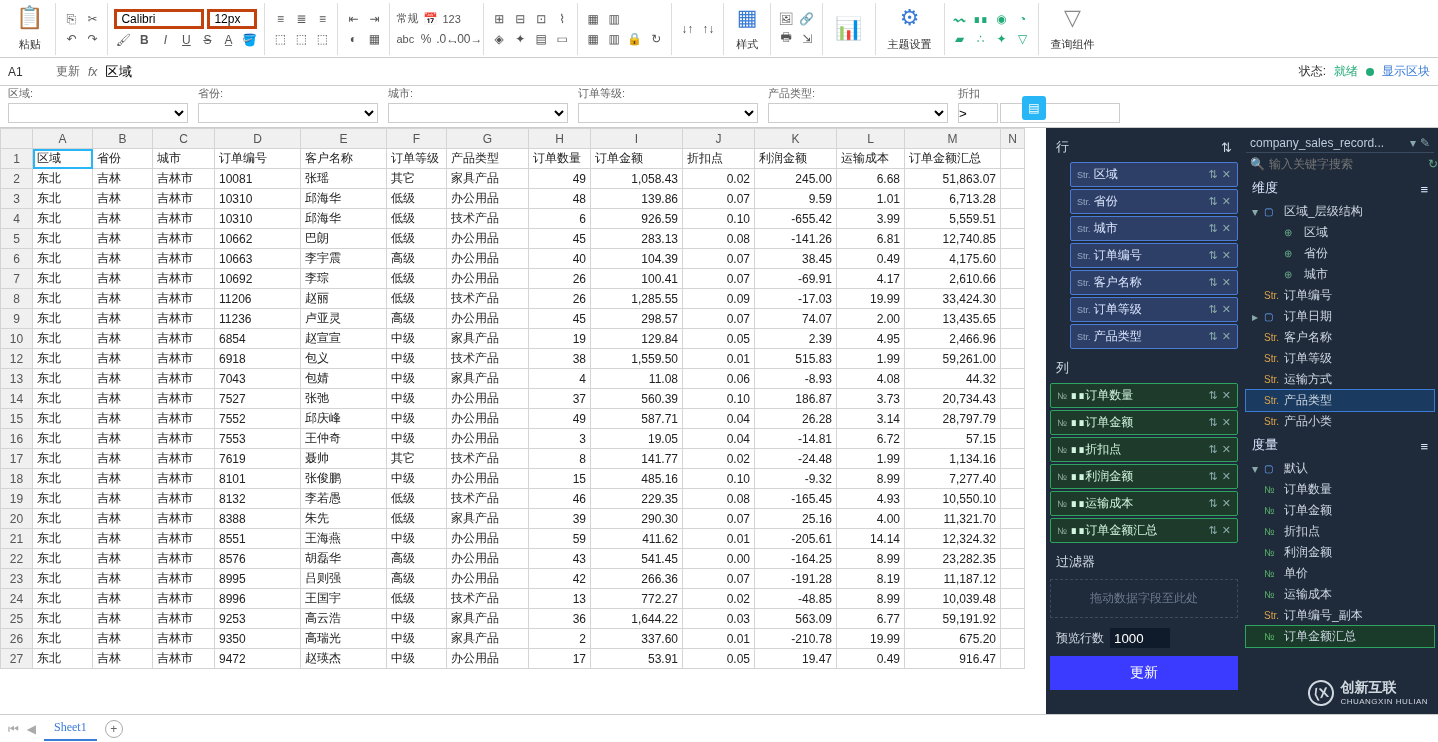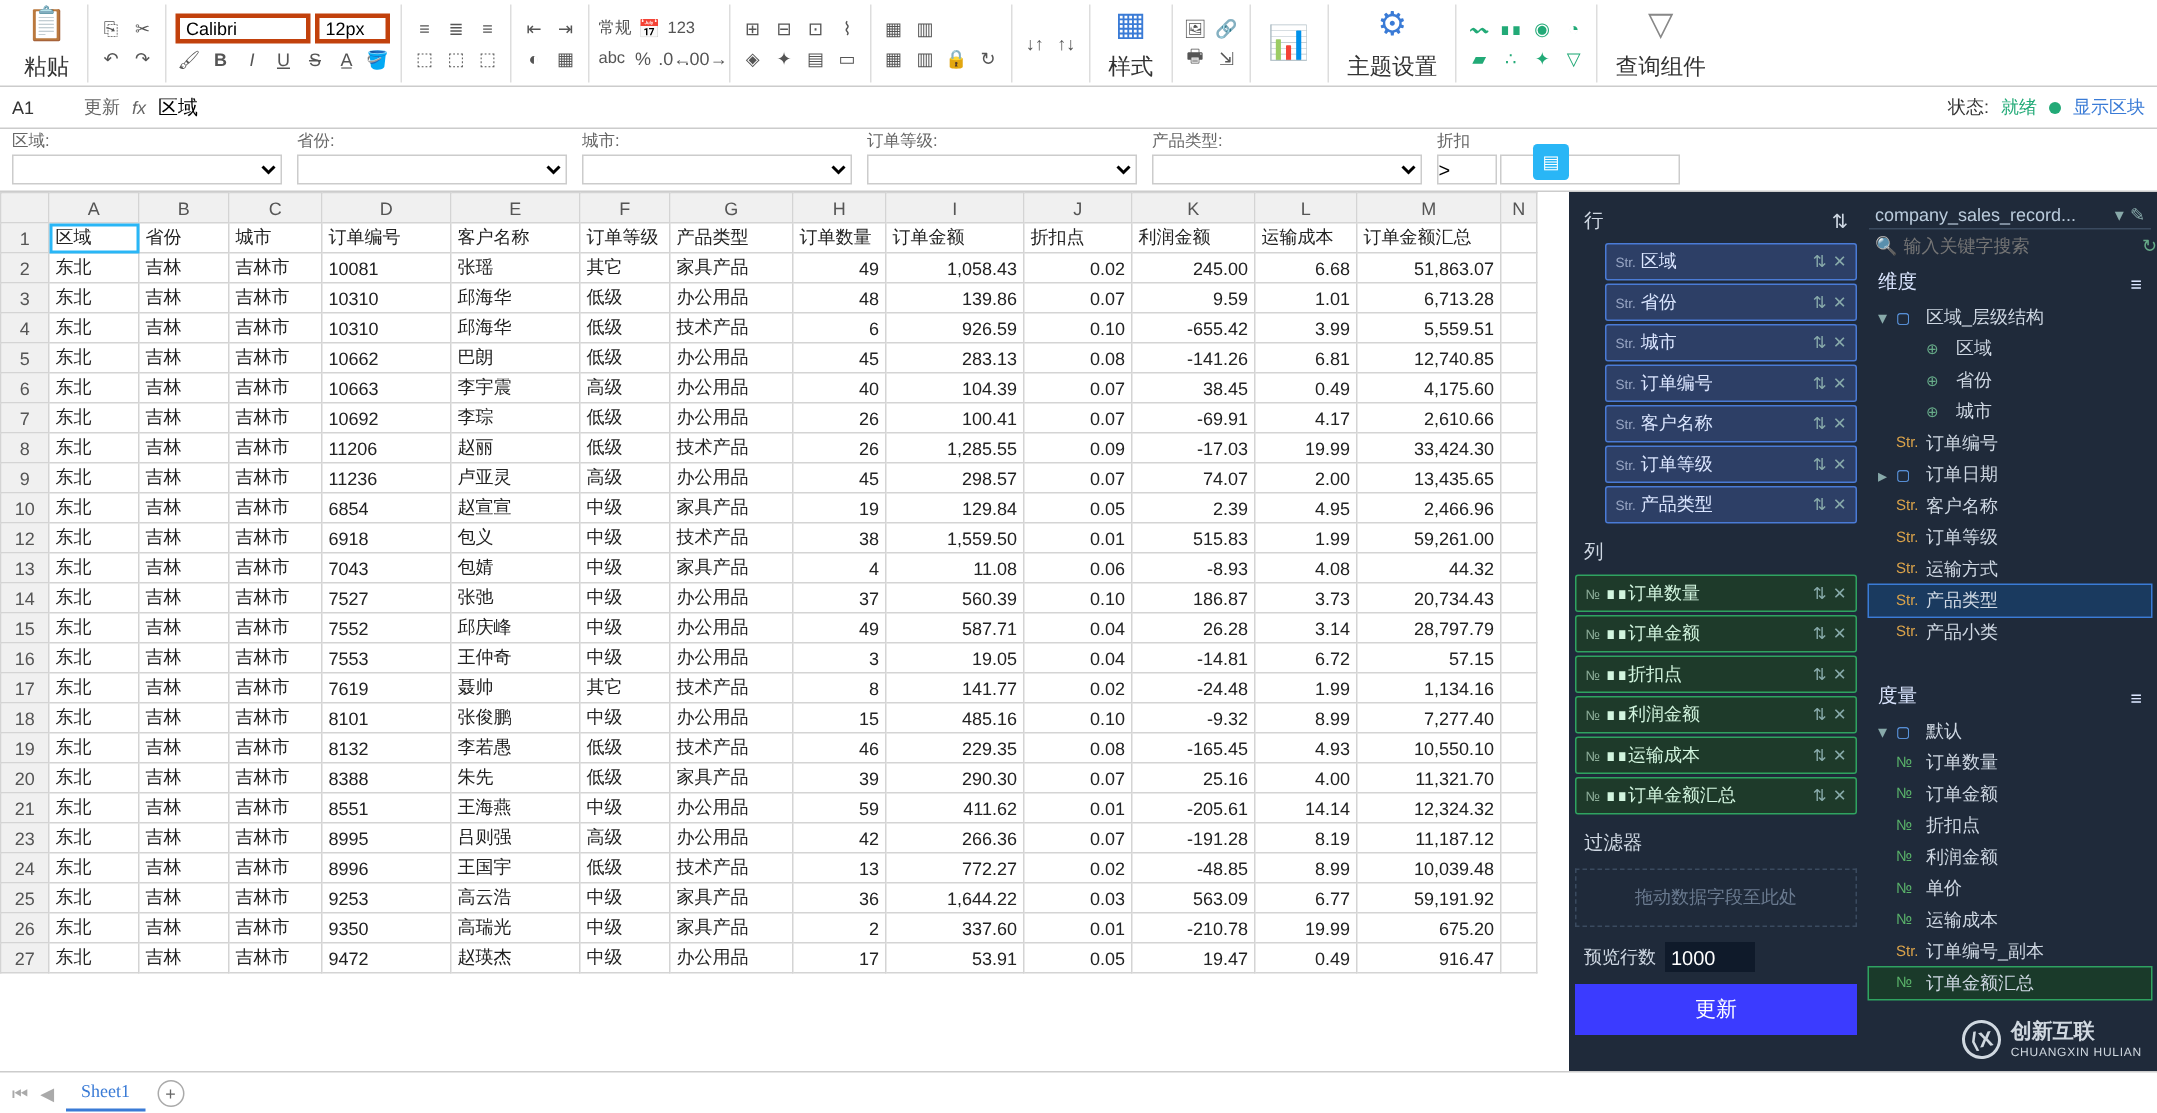--- a/index.html
+++ b/index.html
@@ -3,21 +3,21 @@
 <meta charset="utf-8">
 <style>
 * { margin:0; padding:0; box-sizing:border-box; font-family:Arial,"Microsoft YaHei",sans-serif; }
 body { width:1438px; height:742px; background:#1a2332; overflow:hidden; font-size:12px; }
 .toolbar { background:#fff; height:58px; border-bottom:1px solid #ccc; display:flex; align-items:center; padding:2px 4px; }
 .tb-group { border-right:1px solid #ddd; padding:0 6px; height:52px; display:flex; flex-direction:column; justify-content:center; gap:2px; }
 .tb-row { display:flex; gap:3px; align-items:center; }
 .tb-btn { width:18px; height:18px; display:flex; align-items:center; justify-content:center; color:#555; cursor:pointer; border-radius:2px; }
 .tb-big { display:flex; flex-direction:column; align-items:center; padding:2px 6px; cursor:pointer; }
 .tb-big-icon { font-size:22px; color:#4a7; }
-.tb-label { font-size:15px; color:#333; margin-top:6px; }
+.tb-label { font-size:11px; color:#333; margin-top:6px; }
 .font-sel { border:3px solid #c2410c; height:20px; padding:0 4px; font-size:12px; background:#fff; }
 .font-sel.name { width:90px; }
 .font-sel.size { width:50px; }
 .formula-bar { background:#fff; height:28px; border-bottom:1px solid #ccc; display:flex; align-items:center; padding:0 8px; gap:8px; }
 .cell-ref { width:40px; font-weight:normal; color:#333; }
 .fx-btn { color:#666; cursor:pointer; }
 .formula-input { flex:1; border:none; outline:none; height:22px; }
 .status-right { display:flex; gap:8px; align-items:center; color:#333; }
 .status-ready { color:#2a7; }
 .status-dot { width:8px;height:8px;border-radius:50%;background:#2a7;display:inline-block; }
@@ -619,20 +619,37 @@
             <td class="">办公用品</td>
             <td class="num">59</td>
             <td class="num">411.62</td>
             <td class="num">0.01</td>
             <td class="num">-205.61</td>
             <td class="num">14.14</td>
             <td class="num">12,324.32</td>
             <td></td>
           </tr>
           <tr>
+            <td class="rowhdr">22</td>
+            <td class="">东北</td>
+            <td class="">吉林</td>
+            <td class="">吉林市</td>
+            <td class="">8576</td>
+            <td class="">胡磊华</td>
+            <td class="">高级</td>
+            <td class="">办公用品</td>
+            <td class="num">43</td>
+            <td class="num">541.45</td>
+            <td class="num">0.00</td>
+            <td class="num">-164.25</td>
+            <td class="num">8.99</td>
+            <td class="num">23,282.35</td>
+            <td></td>
+          </tr>
+          <tr>
             <td class="rowhdr">23</td>
             <td class="">东北</td>
             <td class="">吉林</td>
             <td class="">吉林市</td>
             <td class="">8995</td>
             <td class="">吕则强</td>
             <td class="">高级</td>
             <td class="">办公用品</td>
             <td class="num">42</td>
             <td class="num">266.36</td>
@@ -855,21 +872,21 @@
       </div>
     <div id="dims">
         <div class="tree-item "><span class="tree-icon str">Str.</span>订单编号</div>
         <div class="tree-item "><span style="margin-left:-12px;color:#8aa">▸</span><span class="tree-icon folder">▢</span>订单日期</div>
         <div class="tree-item "><span class="tree-icon str">Str.</span>客户名称</div>
         <div class="tree-item "><span class="tree-icon str">Str.</span>订单等级</div>
         <div class="tree-item "><span class="tree-icon str">Str.</span>运输方式</div>
         <div class="tree-item sel"><span class="tree-icon str">Str.</span>产品类型</div>
         <div class="tree-item "><span class="tree-icon str">Str.</span>产品小类</div>
       </div>
-    <div class="fp-section" style="margin-top:19px">
+    <div class="fp-section" style="margin-top:0">
         <span>度量</span>
         <span>≡</span>
       </div>
     <div class="tree-item">
         <span style="margin-left:-12px;color:#8aa">▾</span>
         <span class="tree-icon folder">▢</span>
         <span>默认</span>
       </div>
     <div id="measures">
         <div class="tree-item "><span class="tree-icon num">№</span>订单数量</div>

